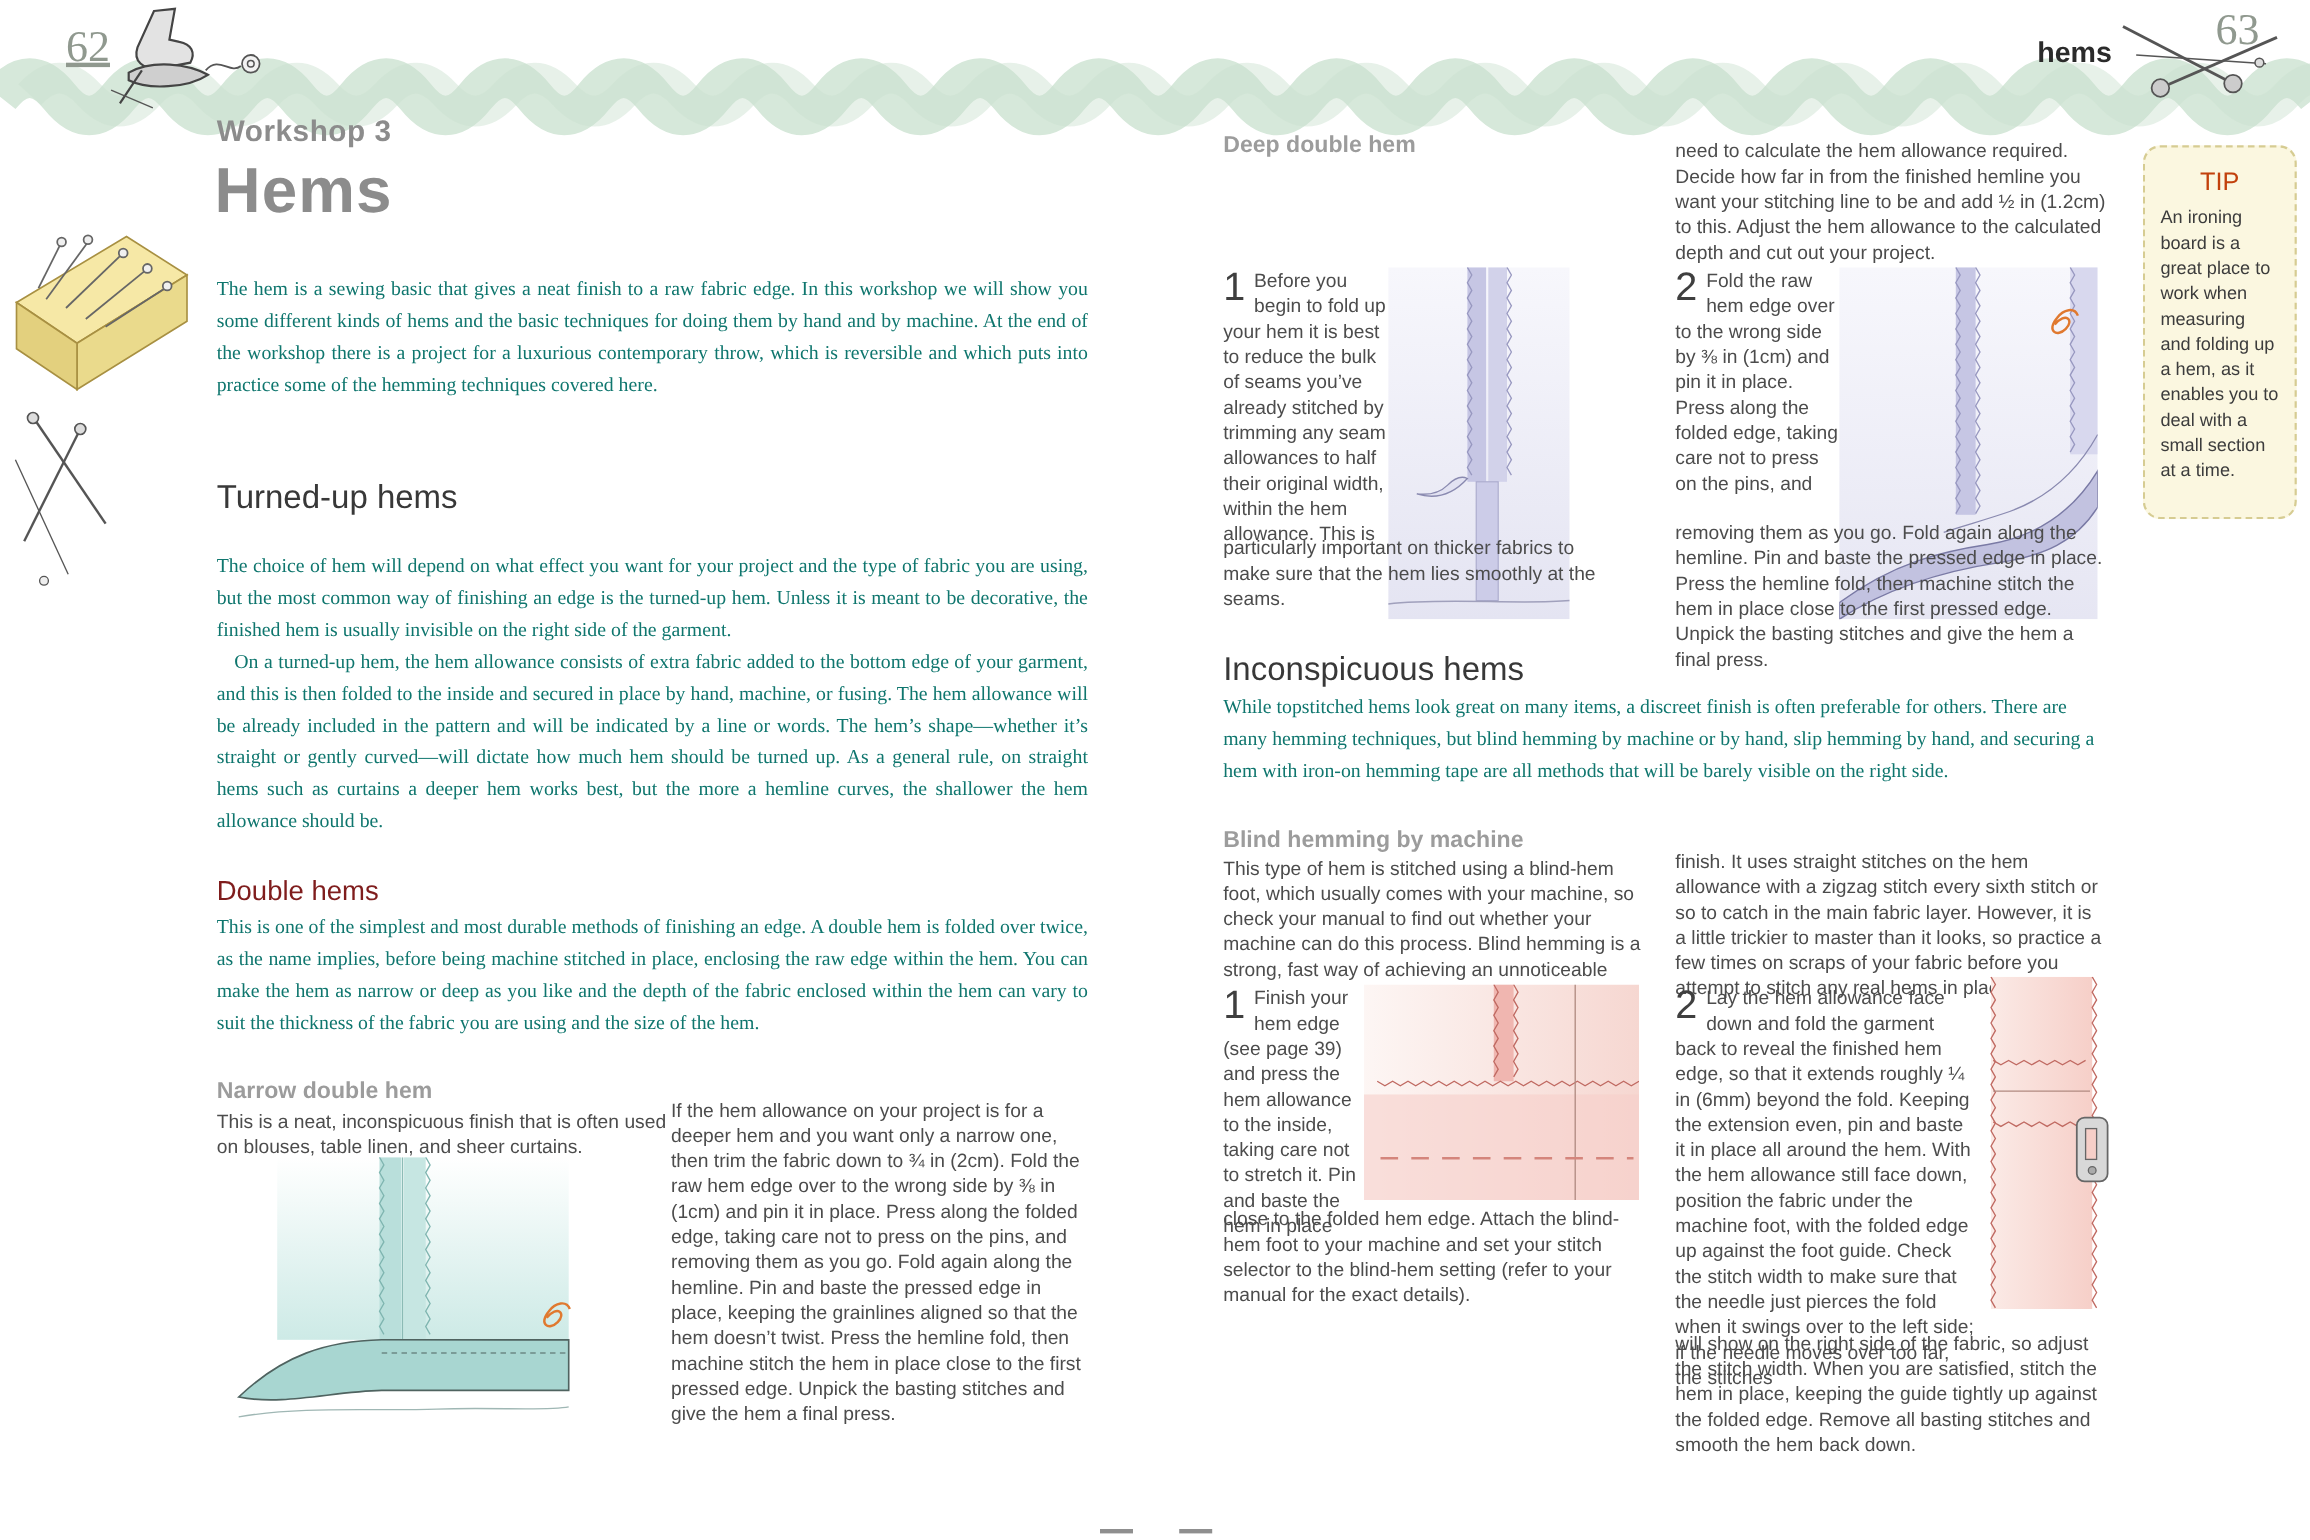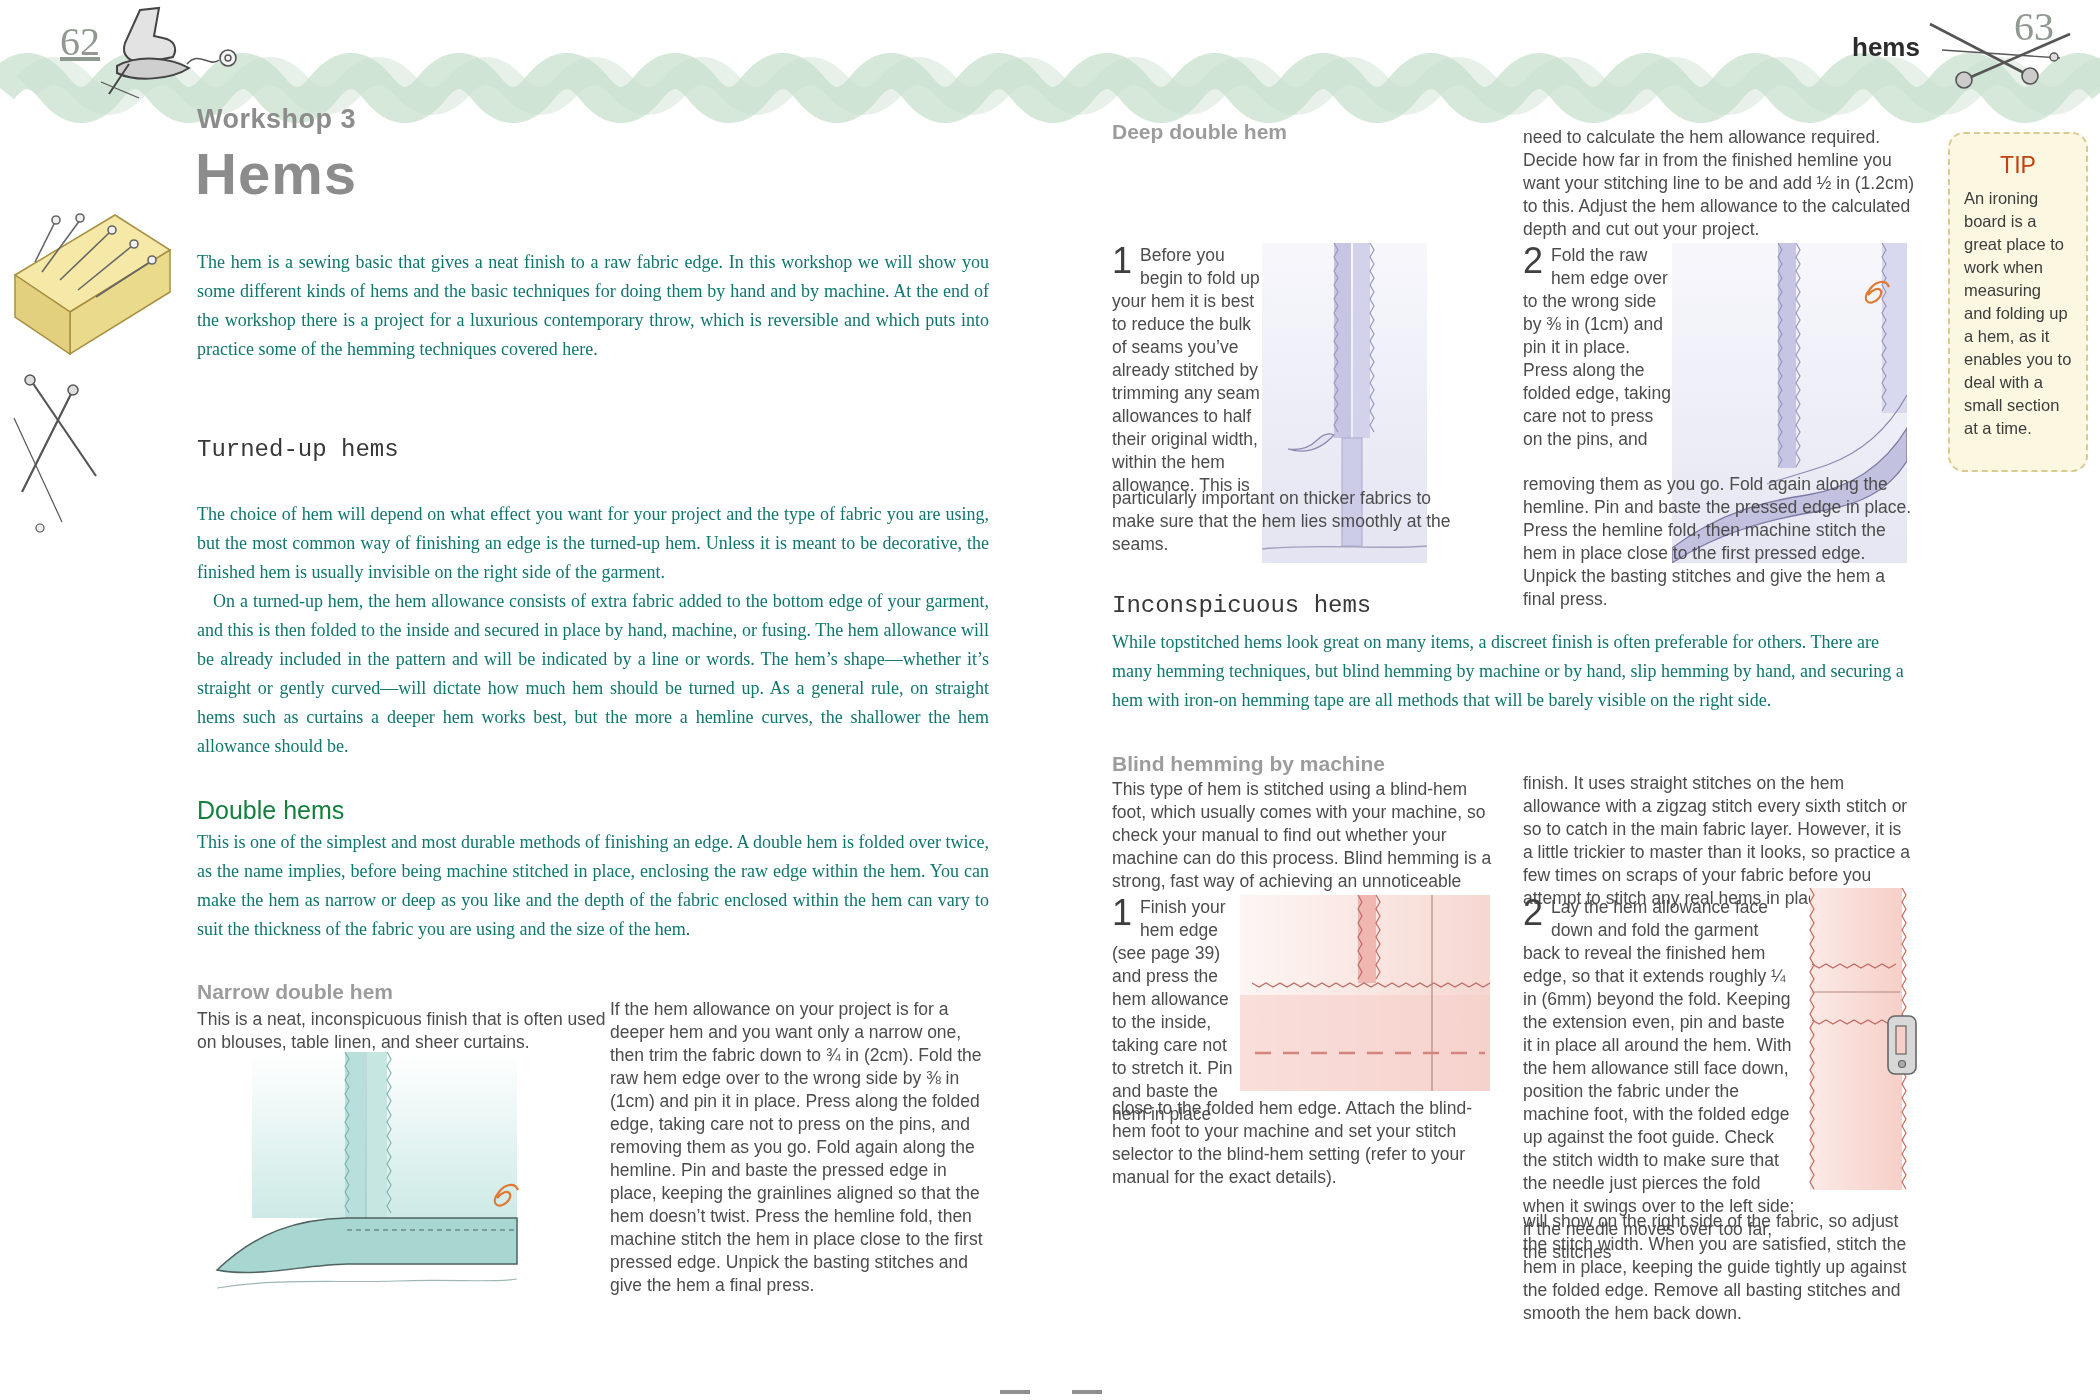--- a/index.html
+++ b/index.html
@@ -4,22 +4,22 @@
 <style>
   html,body{margin:0;padding:0;background:#ffffff;}
   #spread{position:relative;width:2100px;height:1400px;background:#ffffff;overflow:hidden;
           font-family:"Liberation Sans",sans-serif;}
   .abs{position:absolute;}
   .kicker{font-size:27px;font-weight:bold;color:#8c8c8c;letter-spacing:.5px;}
   .title{font-size:58px;font-weight:bold;color:#8c8c8c;letter-spacing:1px;}
   .serif-body{font-family:"Liberation Serif","DejaVu Serif",serif;font-size:18px;line-height:29px;color:#0f766e;text-align:justify;}
   .serif-body p{margin:0;}
   .serif-body p + p{text-indent:16px;}
-  .section-h{font-size:24px;font-weight:normal;color:#383838;font-family:Liberation Mono, monospace;}
-  .sub-h{font-size:25px;font-weight:normal;color:#15803d;}
+  .section-h{font-size:30px;font-weight:normal;color:#383838;}
+  .sub-h{font-size:25px;font-weight:normal;color:#7f1d1d;}
   .gray-h{font-size:21px;font-weight:bold;color:#9c9c9c;}
   .sans-body{font-size:17.5px;line-height:23px;color:#4c4c4c;}
   .stepnum{float:left;font-size:36px;line-height:30px;color:#3f3f3f;margin:2px 8px 0 0;}
   .pagenum{font-family:"Liberation Serif","DejaVu Serif",serif;font-size:40px;color:#90998f;}
   .hems-label{font-size:26px;font-weight:bold;color:#2b2b2b;}
   .tipbox{background:#fbf7e0;border:2px dashed #d6cc92;border-radius:16px;padding:18px 14px;box-sizing:border-box;}
   .tip-title{font-size:23px;color:#c2410c;margin-bottom:8px;text-align:center;}
   .tip-body{font-size:16.5px;line-height:23px;color:#3c3c3c;}
   .dashmark{background:#8f8f8f;height:4px;width:30px;}
 </style>

